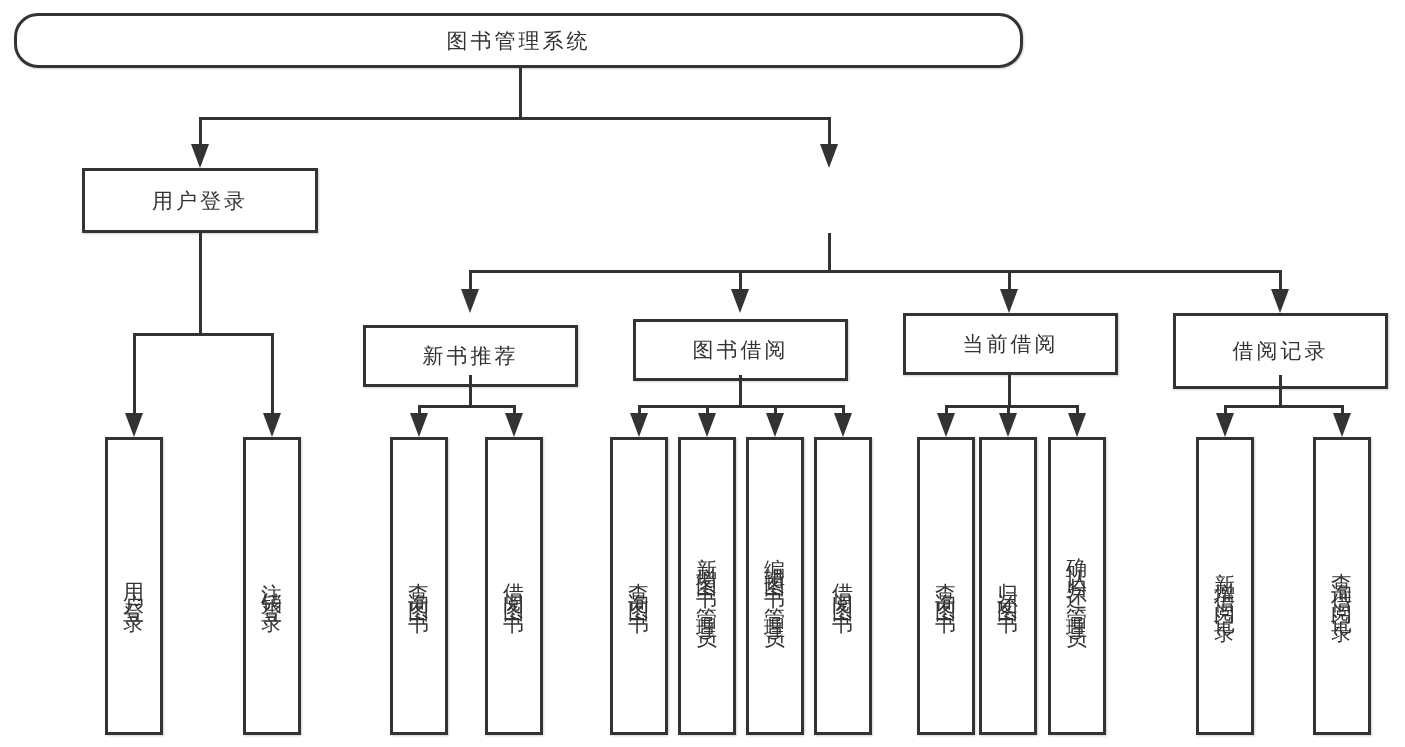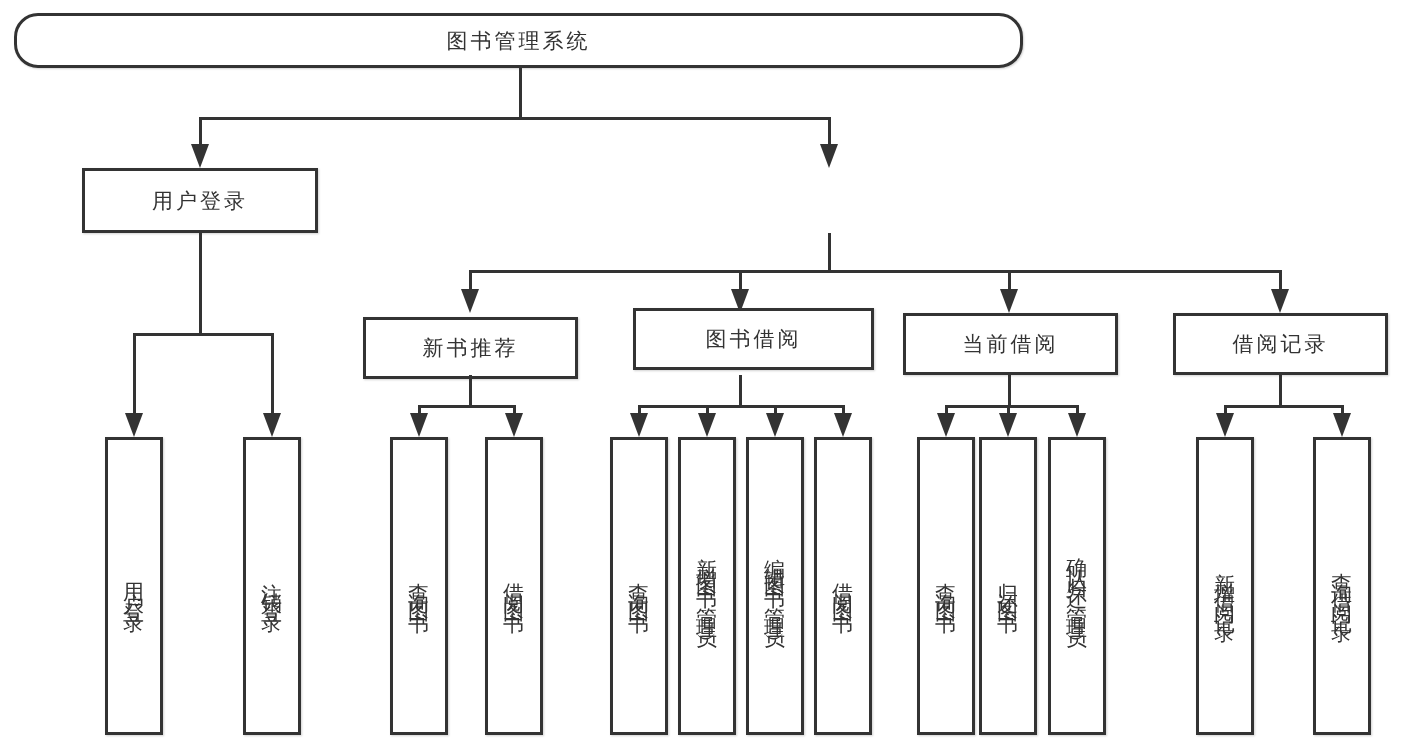--- a/index.html
+++ b/index.html
@@ -102,30 +102,30 @@
   <div class="hline" style="left:470px; top:270px; width:812px;"></div>
   <div class="vline" style="left:469px; top:270px; height:25px;"></div>
   <div class="arrow" style="left:461px; top:289px;"></div>
   <div class="vline" style="left:739px; top:270px; height:25px;"></div>
   <div class="arrow" style="left:731px; top:289px;"></div>
   <div class="vline" style="left:1008px; top:270px; height:25px;"></div>
   <div class="arrow" style="left:1000px; top:289px;"></div>
   <div class="vline" style="left:1279px; top:270px; height:25px;"></div>
   <div class="arrow" style="left:1271px; top:289px;"></div>
 
-  <div class="box" style="left:363px; top:317px; width:215px; height:62px;">
+  <div class="box" style="left:363px; top:325px; width:215px; height:62px;">
     <span class="lbl">新书推荐</span>
   </div>
-  <div class="box" style="left:633px; top:308px; width:241px; height:62px;">
+  <div class="box" style="left:633px; top:319px; width:215px; height:62px;">
     <span class="lbl">图书借阅</span>
   </div>
   <div class="box" style="left:903px; top:313px; width:215px; height:62px;">
     <span class="lbl">当前借阅</span>
   </div>
-  <div class="box" style="left:1173px; top:313px; width:215px; height:62px;">
+  <div class="box" style="left:1173px; top:313px; width:215px; height:76px;">
     <span class="lbl">借阅记录</span>
   </div>
 
   <div class="vline" style="left:469px; top:375px; height:32px;"></div>
   <div class="hline" style="left:418px; top:405px; width:98px;"></div>
   <div class="vline" style="left:418px; top:405px; height:15px;"></div>
   <div class="arrow" style="left:410px; top:413px;"></div>
   <div class="vline" style="left:513px; top:405px; height:15px;"></div>
   <div class="arrow" style="left:505px; top:413px;"></div>
 

